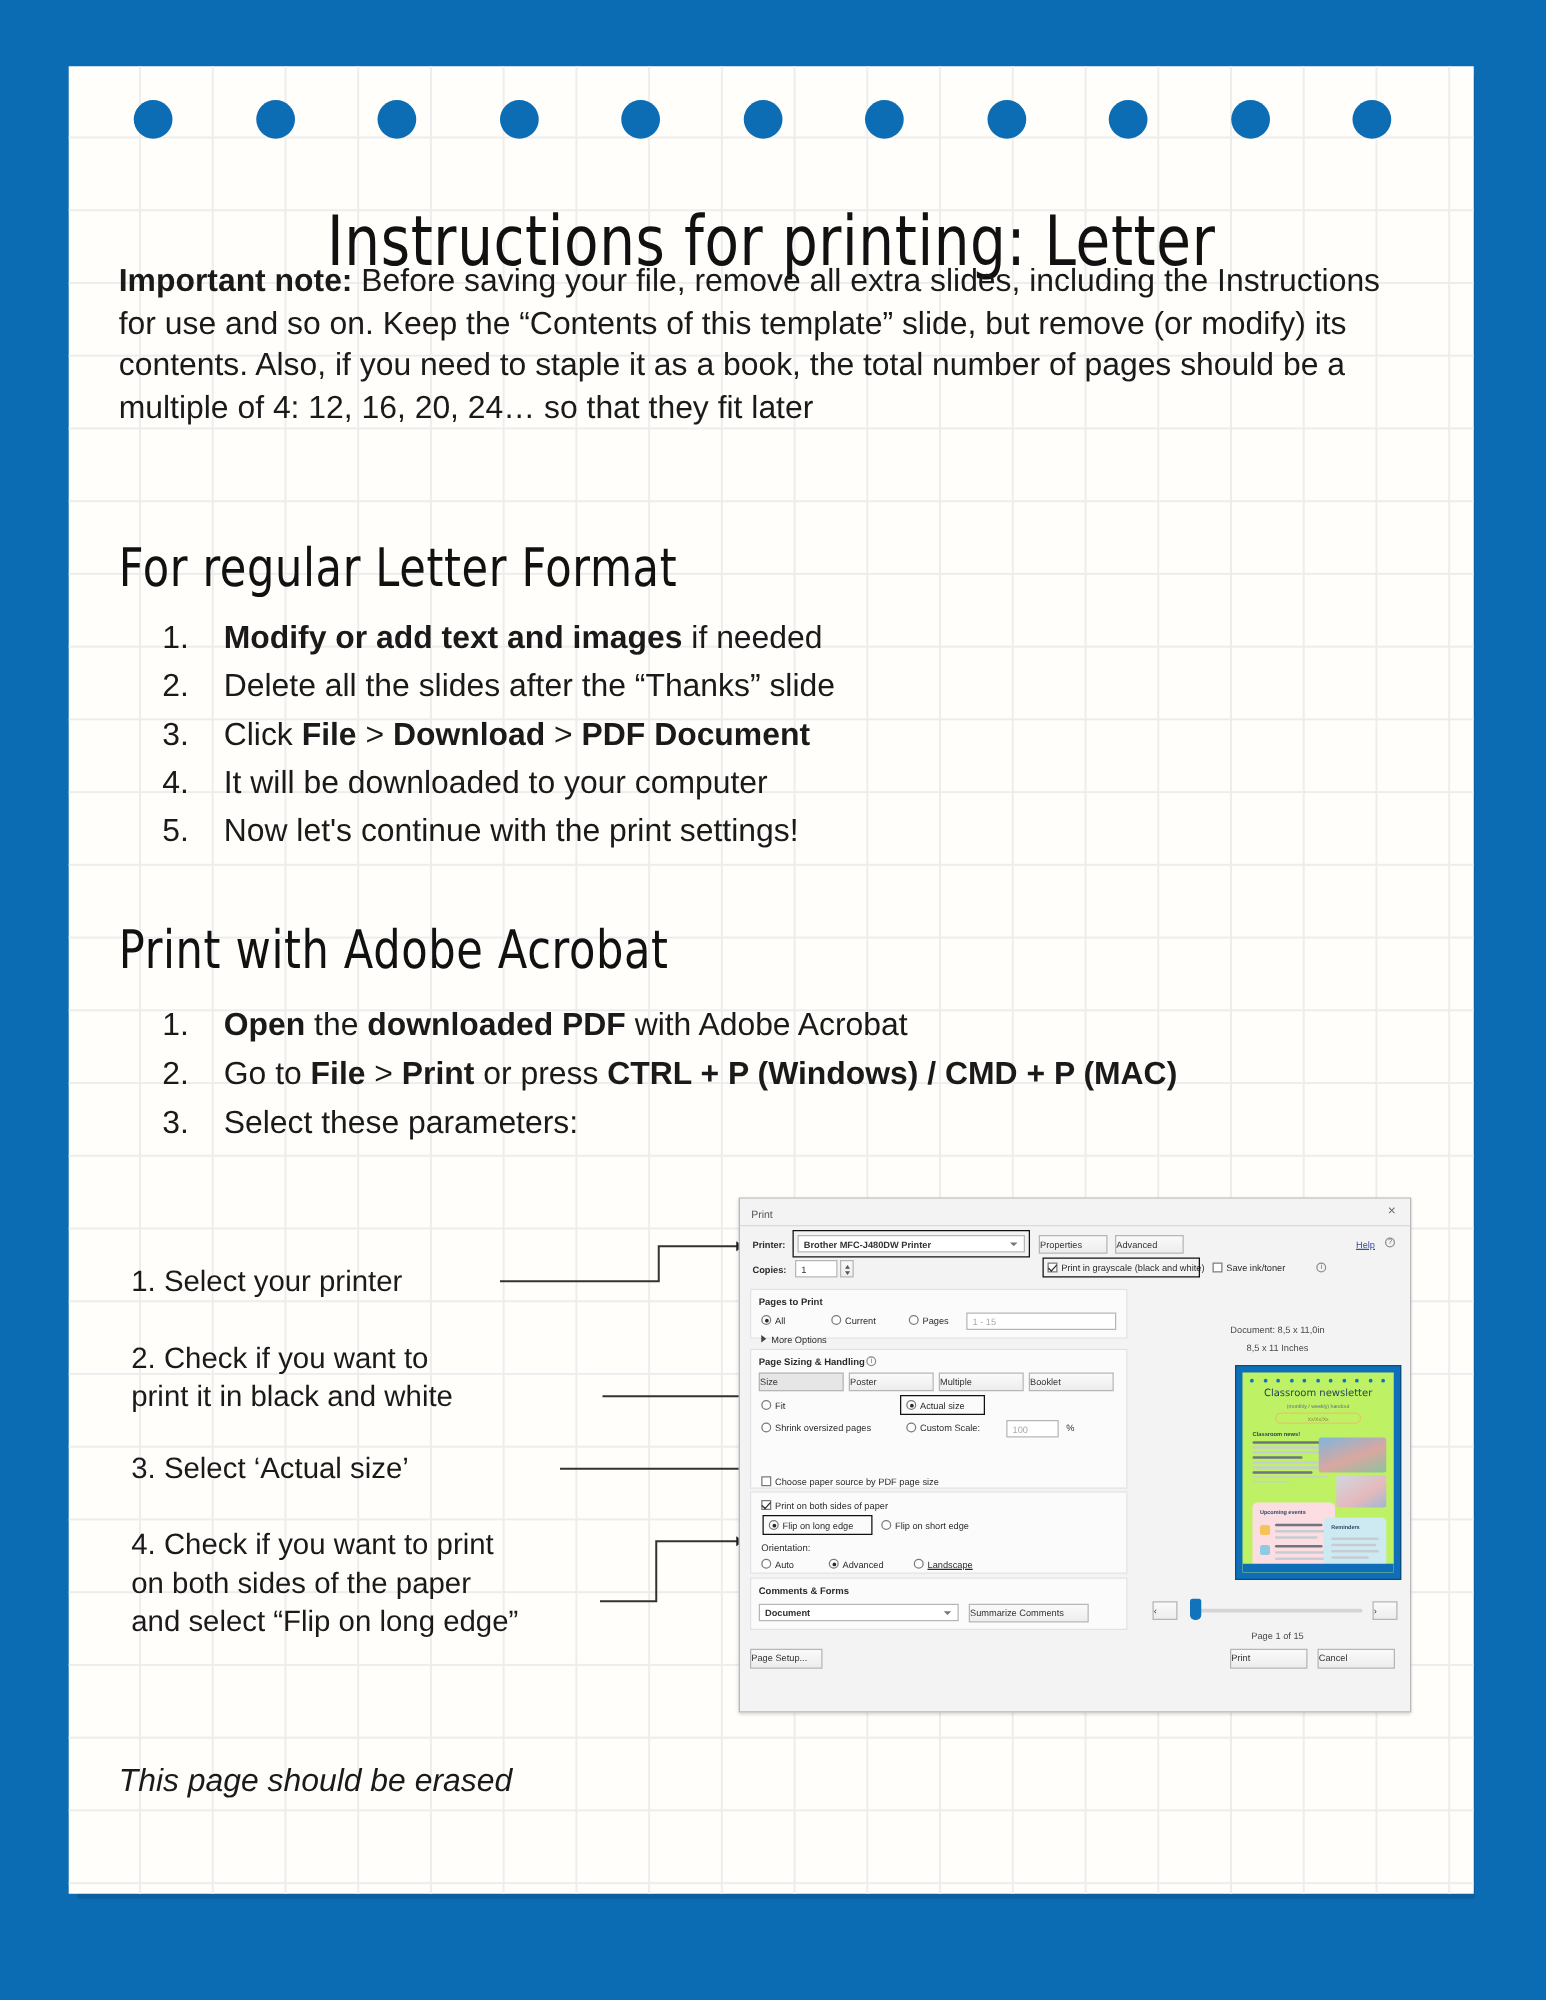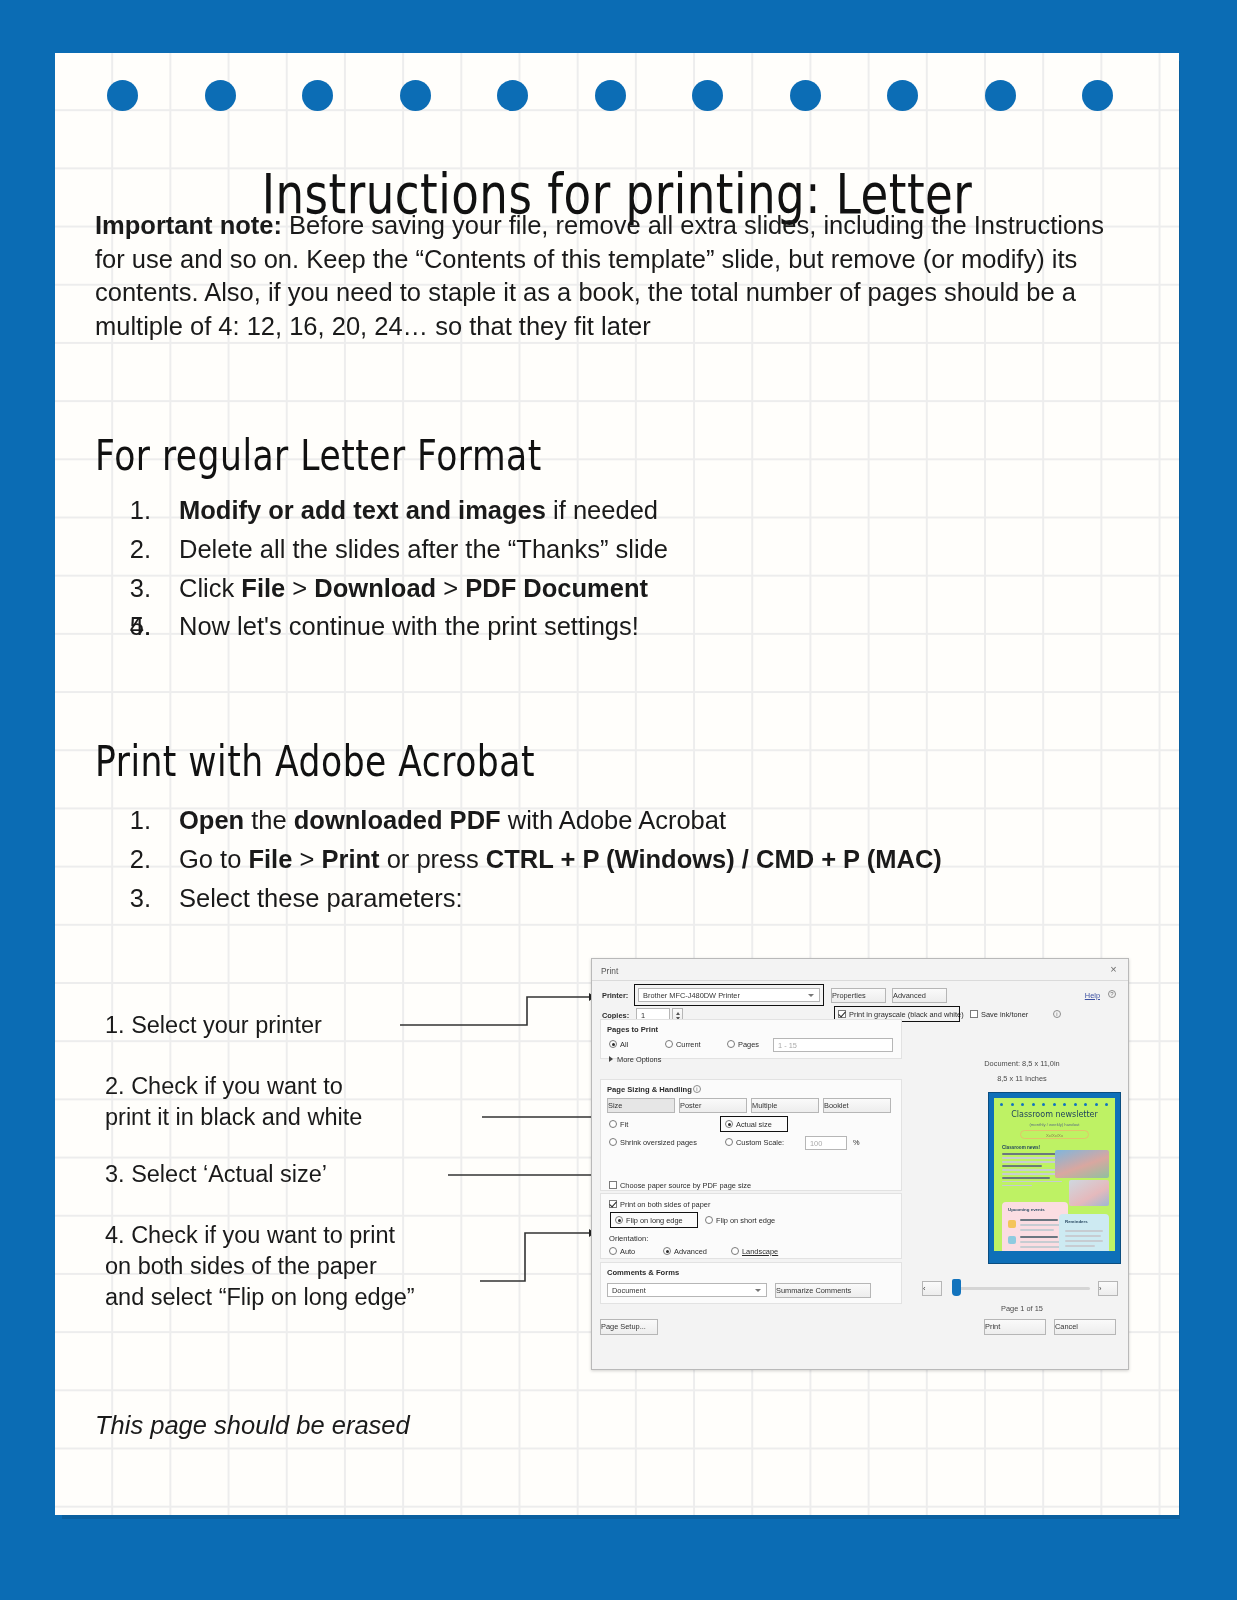--- a/index.html
+++ b/index.html
@@ -121,21 +121,21 @@
   .bold { font-weight: 700; }
   .grp-title { font-weight: 700; font-size: 7.6px; }
 
   .txtbox {
     background: #fff; border: 1px solid #b6b6b6;
     height: 14px; line-height: 13px; padding: 0 4px; font-size: 7.4px; color: #333;
   }
   .combo {
     background: #fff; border: 1px solid #b6b6b6;
     height: 14px; line-height: 13px; padding: 0 16px 0 4px;
-    font-size: 7.4px; color: #333; position: relative;
+    font-size: 7.4px; color: #333; position: relative; font-weight: bold;
   }
   .combo::after {
     content: ""; position: absolute; right: 5px; top: 5px;
     border-left: 3px solid transparent; border-right: 3px solid transparent;
     border-top: 3.5px solid #777;
   }
   .btn {
     background: linear-gradient(#fafafa,#ededed);
     border: 1px solid #b6b6b6; height: 15px; line-height: 13px;
     text-align: left; font-size: 7.4px; color: #333;
@@ -239,21 +239,21 @@
 
   <p id="intro">
     <b>Important note:</b><span> Before saving your file, remove all extra slides, including the Instructions for use and so on. Keep the “Contents of this template” slide, but remove (or modify) its contents. Also, if you need to staple it as a book, the total number of pages should be a multiple of 4: 12, 16, 20, 24… so that they fit later</span>
   </p>
 
   <h2 class="hand section-title" id="sec1-title">For regular Letter Format</h2>
   <ol class="steps" id="sec1-list">
       <li><span class="num">1.</span><span><b>Modify or add text and images</b> if needed</span></li>
       <li><span class="num">2.</span><span>Delete all the slides after the “Thanks” slide</span></li>
       <li><span class="num">3.</span><span>Click <b>File</b> &gt; <b>Download</b> &gt; <b>PDF Document</b></span></li>
-      <li><span class="num">4.</span></li>
+      <li><span class="num">4.</span><span>It will be downloaded to your computer</span></li>
       <li><span class="num">5.</span><span>Now let's continue with the print settings!</span></li>
     </ol>
 
   <h2 class="hand section-title" id="sec2-title">Print with Adobe Acrobat</h2>
   <ol class="steps" id="sec2-list">
       <li><span class="num">1.</span><span><b>Open</b> the <b>downloaded PDF</b> with Adobe Acrobat</span></li>
       <li><span class="num">2.</span><span>Go to <b>File</b> &gt; <b>Print</b> or press <b>CTRL + P (Windows) / CMD + P (MAC)</b></span></li>
       <li><span class="num">3.</span><span>Select these parameters:</span></li>
     </ol>
 
@@ -316,21 +316,21 @@
     <span class="opt" style="position:absolute;left:246px;top:51px;">
       <i class="checkbox on"></i><span>Print in grayscale (black and white)</span>
     </span>
     <div class="hl-box" style="left:242px;top:47px;width:126px;height:16px;"></div>
 
     <span class="opt" style="position:absolute;left:378px;top:51px;">
       <i class="checkbox"></i><span>Save ink/toner</span>
     </span>
     <span class="infoi" style="position:absolute;left:461px;top:51px;">i</span>
 
-    <div class="panel" style="left:8px;top:60px;width:302px;height:40px;">
+    <div class="panel" style="left:8px;top:72px;width:302px;height:40px;">
       <span class="grp-title" style="position:absolute;left:6px;top:5px;">Pages to Print</span>
       <span class="opt" style="position:absolute;left:8px;top:20px;">
         <i class="radio on"></i><span>All</span>
       </span>
       <span class="opt" style="position:absolute;left:64px;top:20px;">
         <i class="radio"></i><span>Current</span>
       </span>
       <span class="opt" style="position:absolute;left:126px;top:20px;">
         <i class="radio"></i><span>Pages</span>
       </span>

